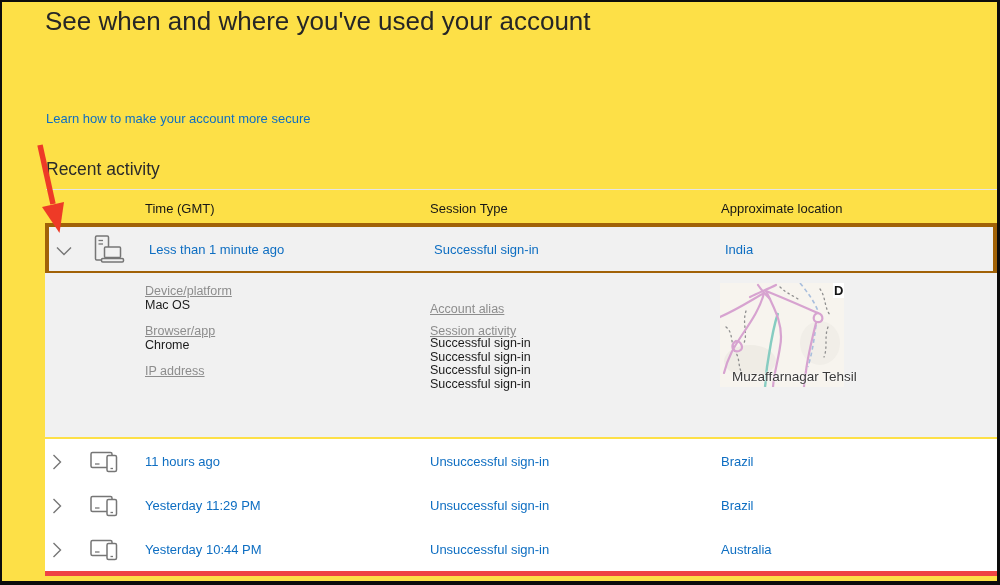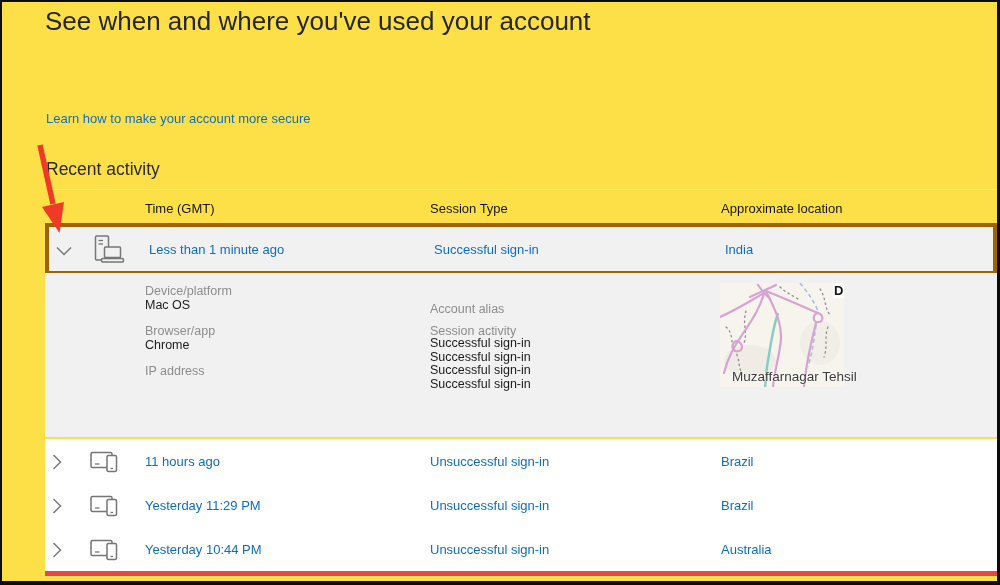--- a/index.html
+++ b/index.html
@@ -24,21 +24,21 @@
   .row-2{top:437px}
   .row-3{top:481px}
   .row-4{top:525px}
   .chev{position:absolute;left:7px;top:15px;}
   .devicon{position:absolute;left:45px;top:8px;}
   .cell-link{font-size:13px;color:#0e6ec2;position:absolute;top:15px;text-decoration:none;cursor:pointer;white-space:nowrap;}
   .cell-time{left:100px}
   .cell-type{left:385px}
   .cell-loc{left:676px}
   .panel{position:absolute;left:43px;right:0;top:271px;height:164px;background:#f1f1f1;}
-  .lbl{position:absolute;font-size:12.5px;color:#8d8d8d;white-space:nowrap;}
+  .lbl{position:absolute;font-size:12.5px;color:#8d8d8d;white-space:nowrap;text-decoration:underline;}
   .val{position:absolute;font-size:12.5px;color:#1c1c1c;white-space:nowrap;}
   .sa-items{position:absolute;left:385px;top:64px;font-size:12.5px;color:#1c1c1c;line-height:13.5px;}
   .map{position:absolute;left:675px;top:10px;width:124px;height:104px;}
   .map svg{display:block;}
   .map-label{position:absolute;left:12px;bottom:3px;font-size:13.5px;color:#3a3a3a;white-space:nowrap;
              text-shadow:0 0 2px #fff, 0 0 2px #fff;}
   .note{position:absolute;left:676px;top:124px;font-size:13px;color:#0f0f0f;white-space:nowrap;}
   .arrow{position:absolute;left:26px;top:140px;pointer-events:none;}
 </style>
 </head>

